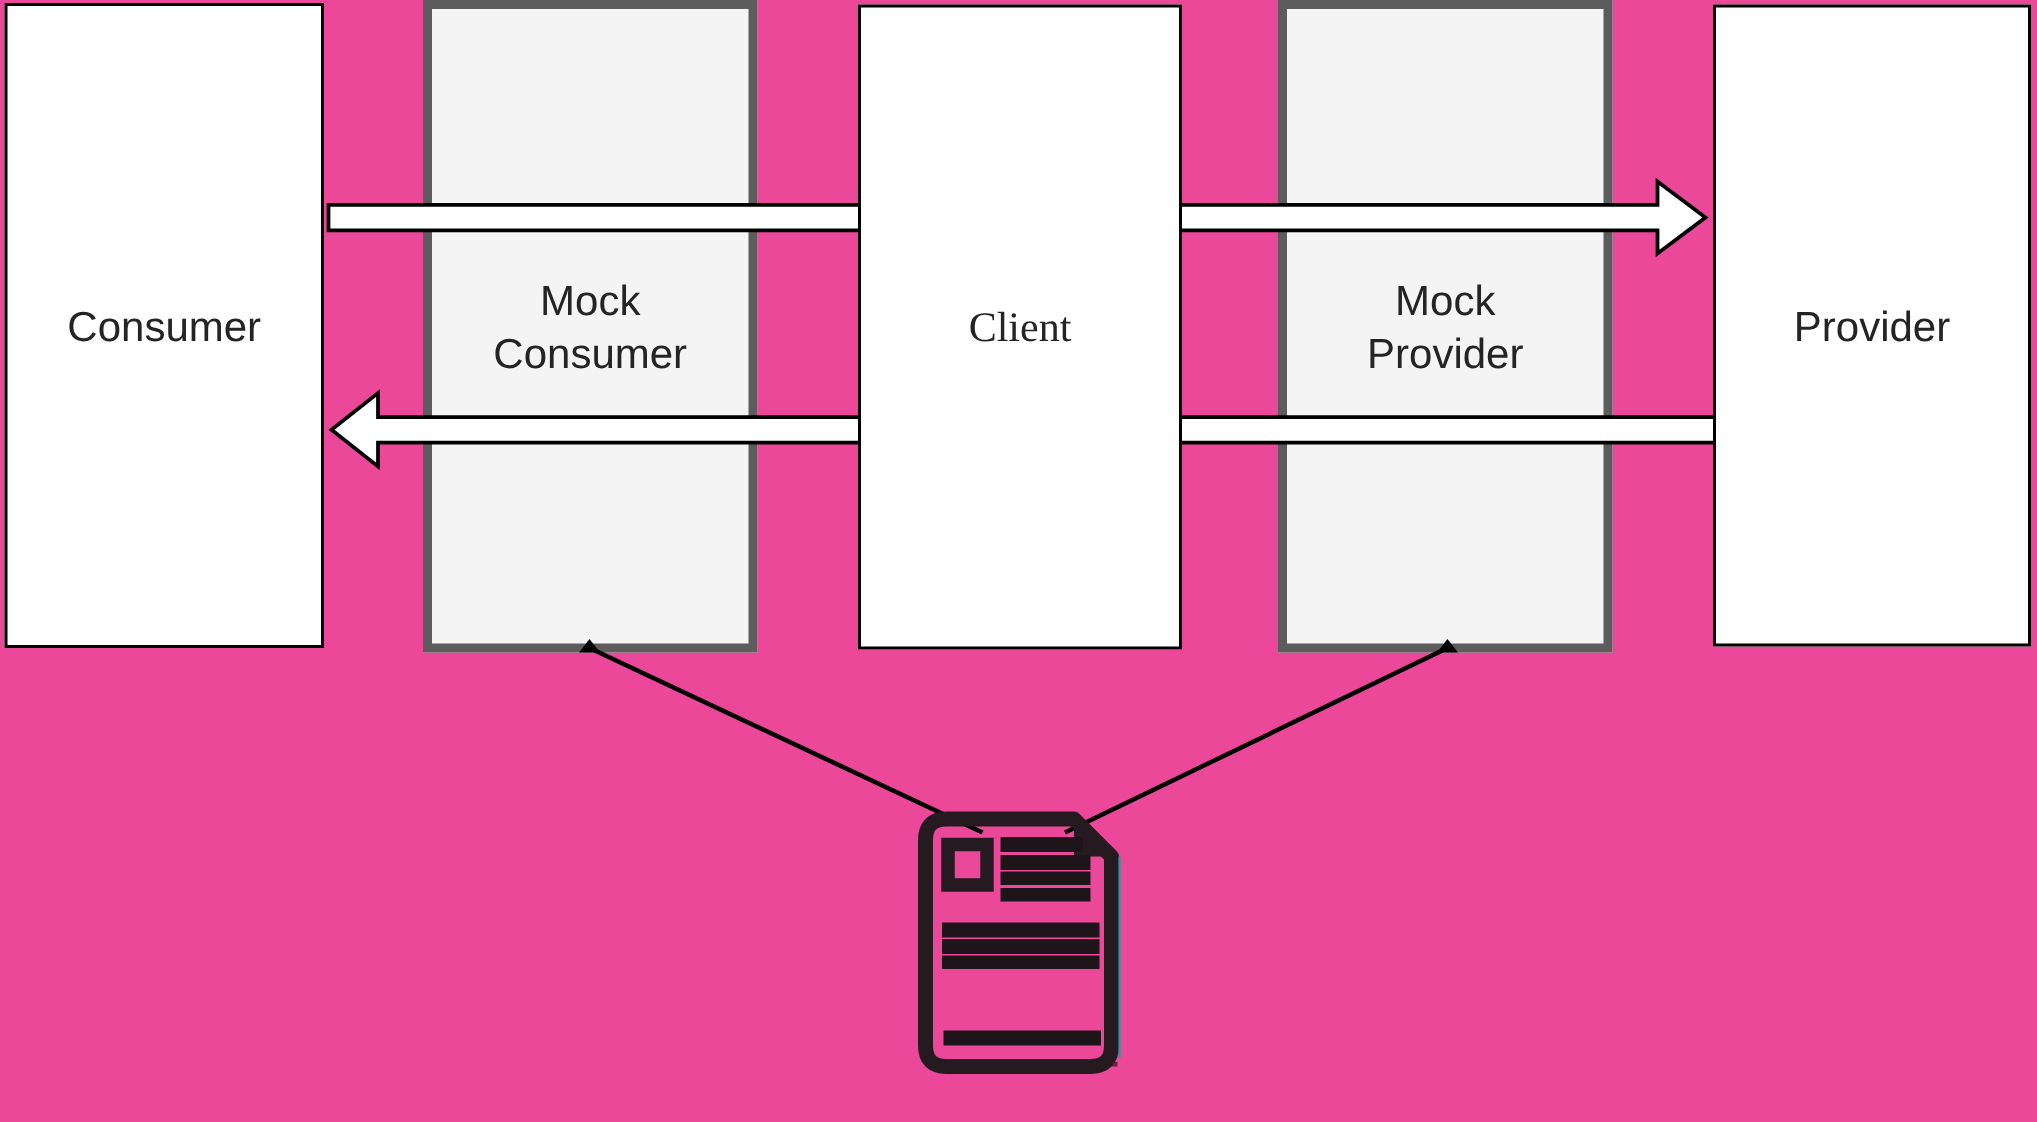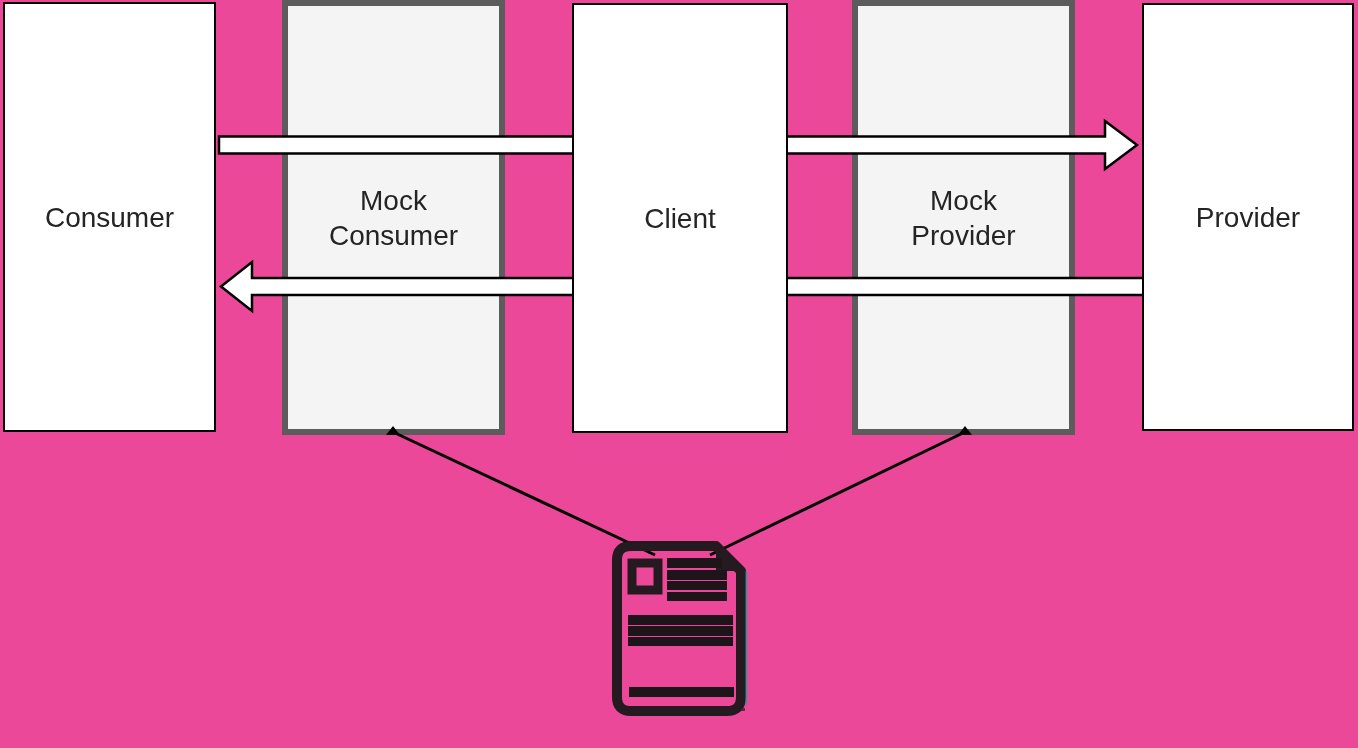--- a/index.html
+++ b/index.html
@@ -28,21 +28,21 @@
     z-index:1;
   }
   .label-line{
     font-size:28px;
     line-height:35px;
     color:#242424;
     white-space:nowrap;
   }
   #box-consumer      {left:3px;   top:2px; width:213px; height:430px;}
   #box-mock-consumer {left:282px; top:0;   width:223px; height:435px;}
-  #box-client        {left:572px; top:3px; width:216px; height:430px;}
+  #box-client        {left:572px; top:3px; width:216px; height:430px;font-family:Liberation Serif, serif;}
   #box-mock-provider {left:852px; top:0;   width:223px; height:435px;}
   #box-provider      {left:1142px;top:3px; width:212px; height:428px;}
   #diagram-svg{
     position:absolute;left:0;top:0;width:1358px;height:748px;
     z-index:3;pointer-events:none;
   }
 </style>
 </head>
 <body>
 

